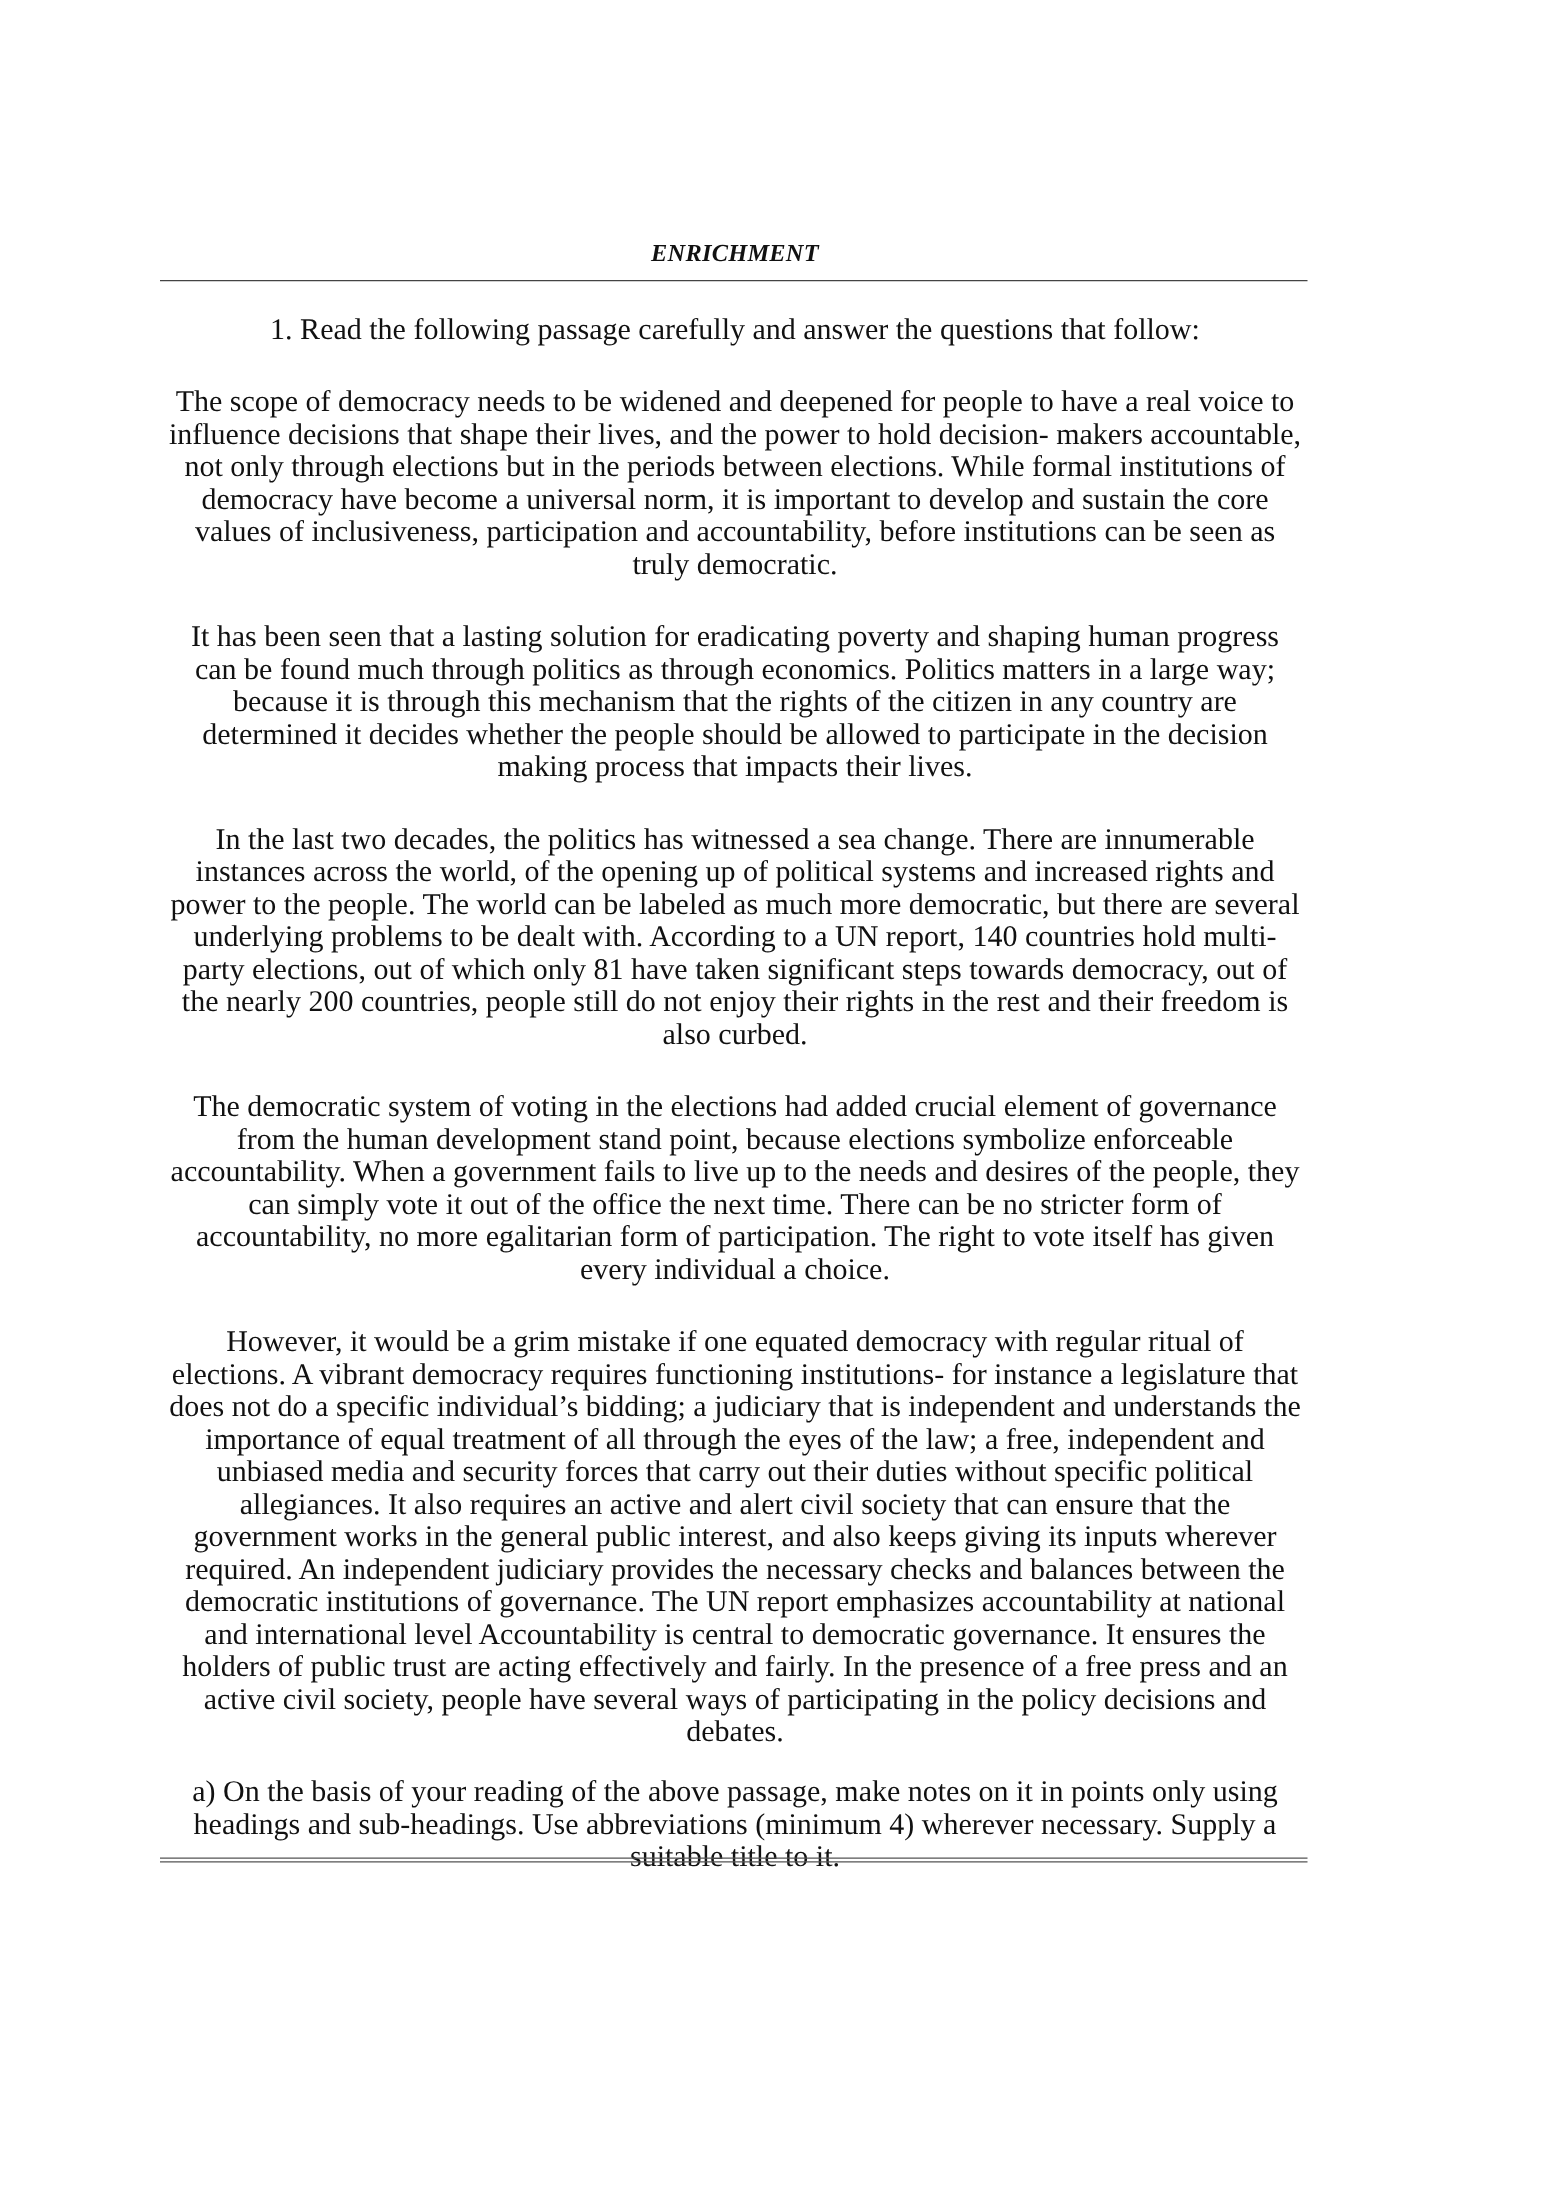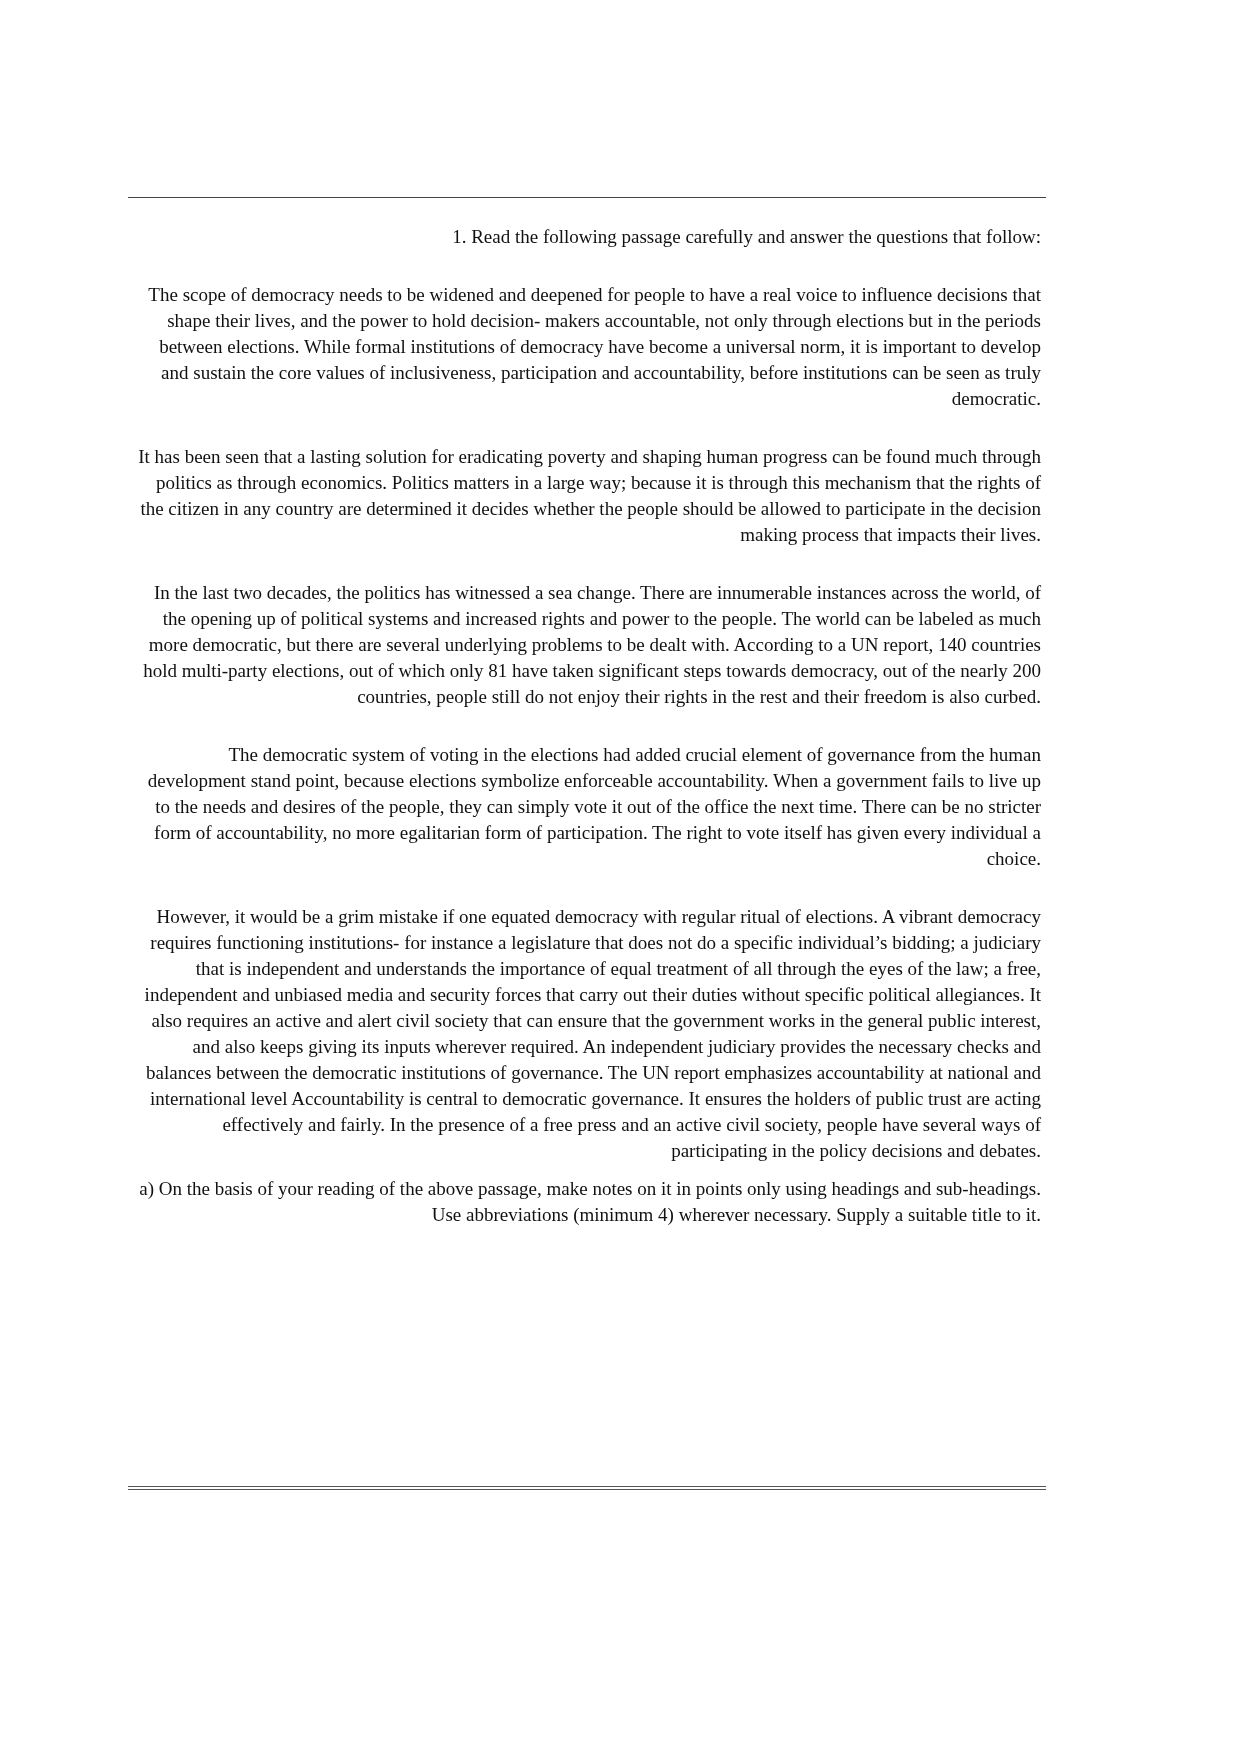--- a/index.html
+++ b/index.html
@@ -37,38 +37,38 @@
     letter-spacing: 0.2px;
   }
   .header-rule {
     border: none;
     border-top: 1.5px solid #444444;
     margin: 7px 0 0 -7px;
     width: 918px;
     height: 0;
   }
   .body-text {
-    font-size: 19px;
+    font-size: 24px;
     line-height: 26px;
-    text-align: right;
+    text-align: center;
   }
   .body-text p {
     margin: 0 0 0 0;
   }
   p.intro {
     margin-top: 26px;
   }
   p.para {
     margin-top: 32px;
   }
   p.questions-label {
     margin-top: 22px;
   }
   p.question-a {
-    margin-top: 12px;
+    margin-top: 22px;
   }
   p.question-b {
     margin-top: 48px;
   }
   .footer-rule {
     position: absolute;
     top: 1486px;
     left: 128px;
     width: 918px;
     height: 4px;
@@ -78,20 +78,21 @@
   }
 </style>
 </head>
 <body>
 
 <div class="page">
 
   <div class="content">
 
     <header class="doc-header">
+      <div>ENRICHMENT</div>
     </header>
 
     <hr class="header-rule">
 
     <div class="body-text">
 
       <p class="intro">1. Read the following passage carefully and answer the questions that follow:</p>
 
       <p class="para">The scope of democracy needs to be widened and deepened for people to have a real voice to influence decisions that shape their lives, and the power to hold decision- makers accountable, not only through elections  but in the periods between elections. While formal institutions of democracy have become a universal norm, it is important to develop and sustain the core values of inclusiveness, participation and accountability, before institutions can be seen as truly democratic.</p>
 

